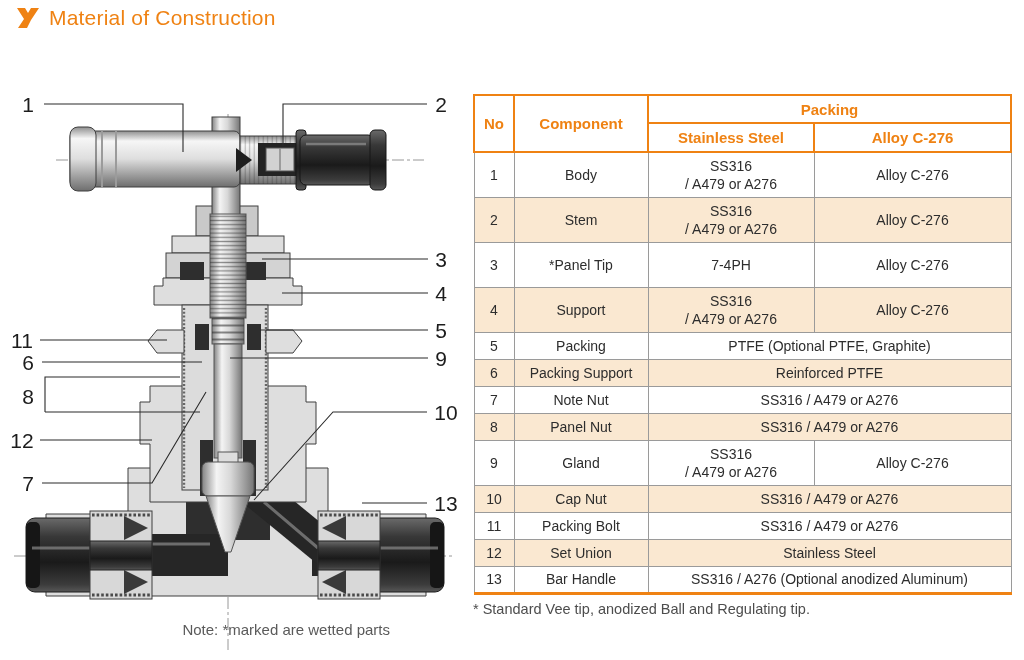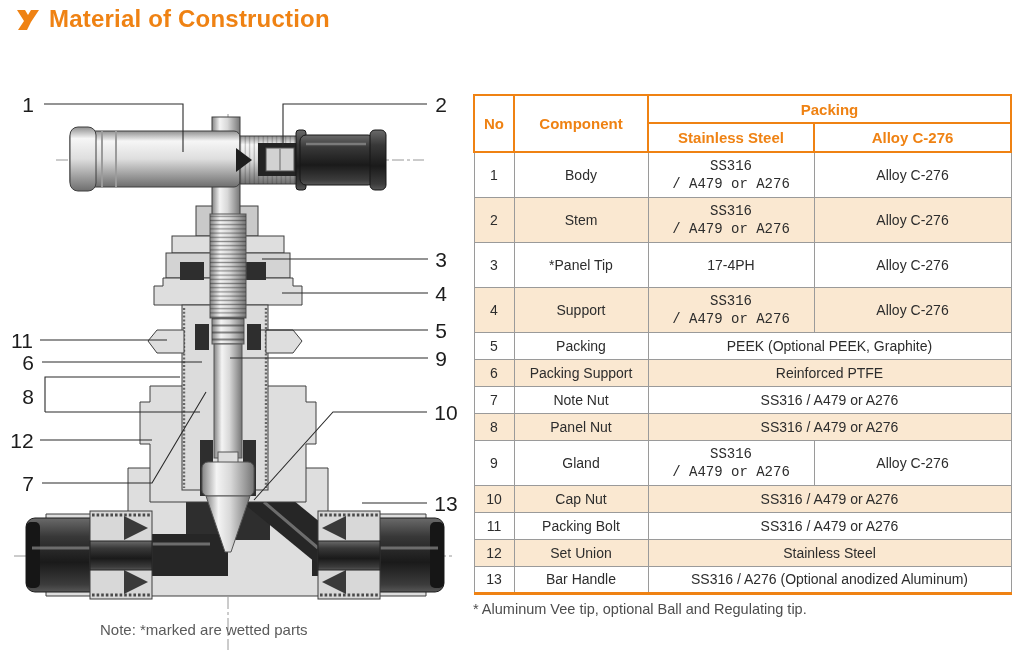--- a/index.html
+++ b/index.html
@@ -10,27 +10,27 @@
   }
   *{box-sizing:border-box;}
   html,body{margin:0;padding:0;}
   body{
     width:1024px;height:660px;position:relative;overflow:hidden;
     background:#ffffff;font-family:"Liberation Sans",sans-serif;
   }
   
   .page-title{
     position:absolute;left:16px;top:5px;display:flex;align-items:center;gap:9px;
-    color:var(--orange);font-size:24px;font-weight:bold;letter-spacing:0.2px;text-align:center;
+    color:var(--orange);font-size:21px;font-weight:normal;letter-spacing:0.2px;text-align:center;
   }
   .title-icon{width:24px;height:23px;flex:0 0 auto;margin-top:2px;}
   
   .diagram-svg{position:absolute;left:0;top:0;}
   .diagram-note{
-    position:absolute;left:100px;top:621px;width:290px;text-align:left;
+    position:absolute;left:100px;top:621px;width:290px;text-align:right;
     color:#5a5a5a;font-size:15px;
   }
   
   .mat-table{
     position:absolute;left:473px;top:94px;width:537px;
     border-collapse:collapse;table-layout:fixed;
   }
   .mat-table th{
     border:2px solid var(--orange);
     color:var(--orange);font-size:15px;font-weight:bold;text-align:center;
@@ -41,21 +41,21 @@
   .mat-table td{
     border:1px solid var(--gridgray);
     color:var(--ink);font-size:14px;text-align:center;vertical-align:middle;
     padding:1px 3px;line-height:18px;
   }
   .mat-table tr.tall td{height:45px;}
   .mat-table tr.short td{height:27px;}
   .mat-table tr.shade td{background:var(--shade);}
   .mat-table tbody tr:first-child td{border-top:2px solid var(--orange);}
   .mat-table tbody tr:last-child td{border-bottom:3px solid var(--orange);}
-  .two-line{white-space:pre-line;font-family:Liberation Mono, monospace;}
+  .two-line{white-space:pre-line;}
   .table-footnote{
     position:absolute;left:473px;top:601px;width:540px;
     color:#4d4d4d;font-size:14.5px;
   }
 </style>
 </head>
 <body>
 
 <div class="page-title">
   <svg class="title-icon" viewBox="0 0 24 23">
@@ -264,34 +264,34 @@
     <tr class="tall shade">
       <td>2</td>
       <td>Stem</td>
       <td class="two-line">SS316
 / A479 or A276</td>
       <td>Alloy C-276</td>
     </tr>
     <tr class="tall">
       <td>3</td>
       <td>*Panel Tip</td>
-      <td>17-4PH</td>
+      <td>7-4PH</td>
       <td>Alloy C-276</td>
     </tr>
     <tr class="tall shade">
       <td>4</td>
       <td>Support</td>
       <td class="two-line">SS316
 / A479 or A276</td>
       <td>Alloy C-276</td>
     </tr>
     <tr class="short">
       <td>5</td>
       <td>Packing</td>
-      <td colspan="2">PEEK (Optional PEEK, Graphite)</td>
+      <td colspan="2">PTFE (Optional PTFE, Graphite)</td>
     </tr>
     <tr class="short shade">
       <td>6</td>
       <td>Packing Support</td>
       <td colspan="2">Reinforced PTFE</td>
     </tr>
     <tr class="short">
       <td>7</td>
       <td>Note Nut</td>
       <td colspan="2">SS316 / A479 or A276</td>
@@ -324,13 +324,13 @@
       <td colspan="2">Stainless Steel</td>
     </tr>
     <tr class="short">
       <td>13</td>
       <td>Bar Handle</td>
       <td colspan="2">SS316 / A276 (Optional anodized Aluminum)</td>
     </tr>
   </tbody>
 </table>
 
-<div class="table-footnote">* Aluminum Vee tip, optional Ball and Regulating tip.</div>
+<div class="table-footnote">* Standard Vee tip, anodized Ball and Regulating tip.</div>
 
 </body></html>

